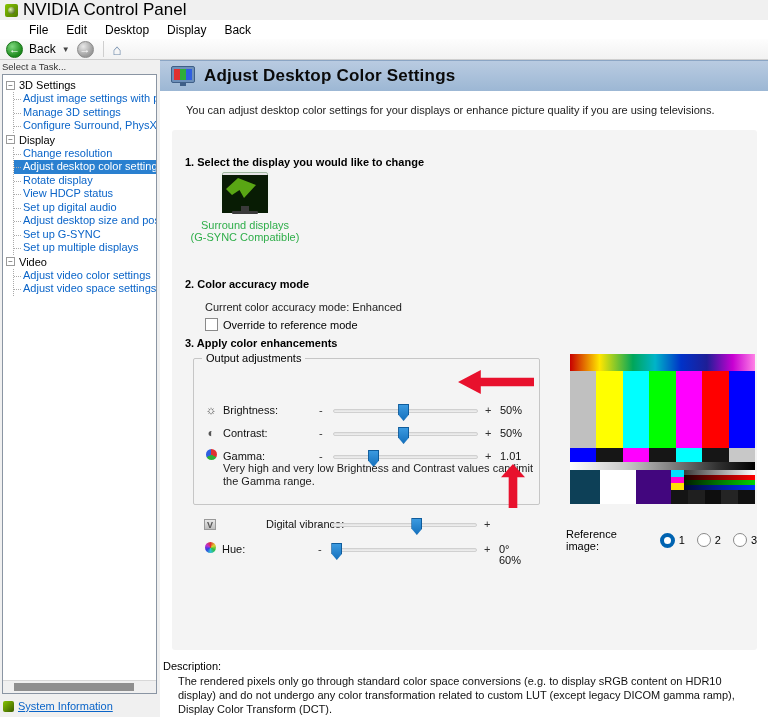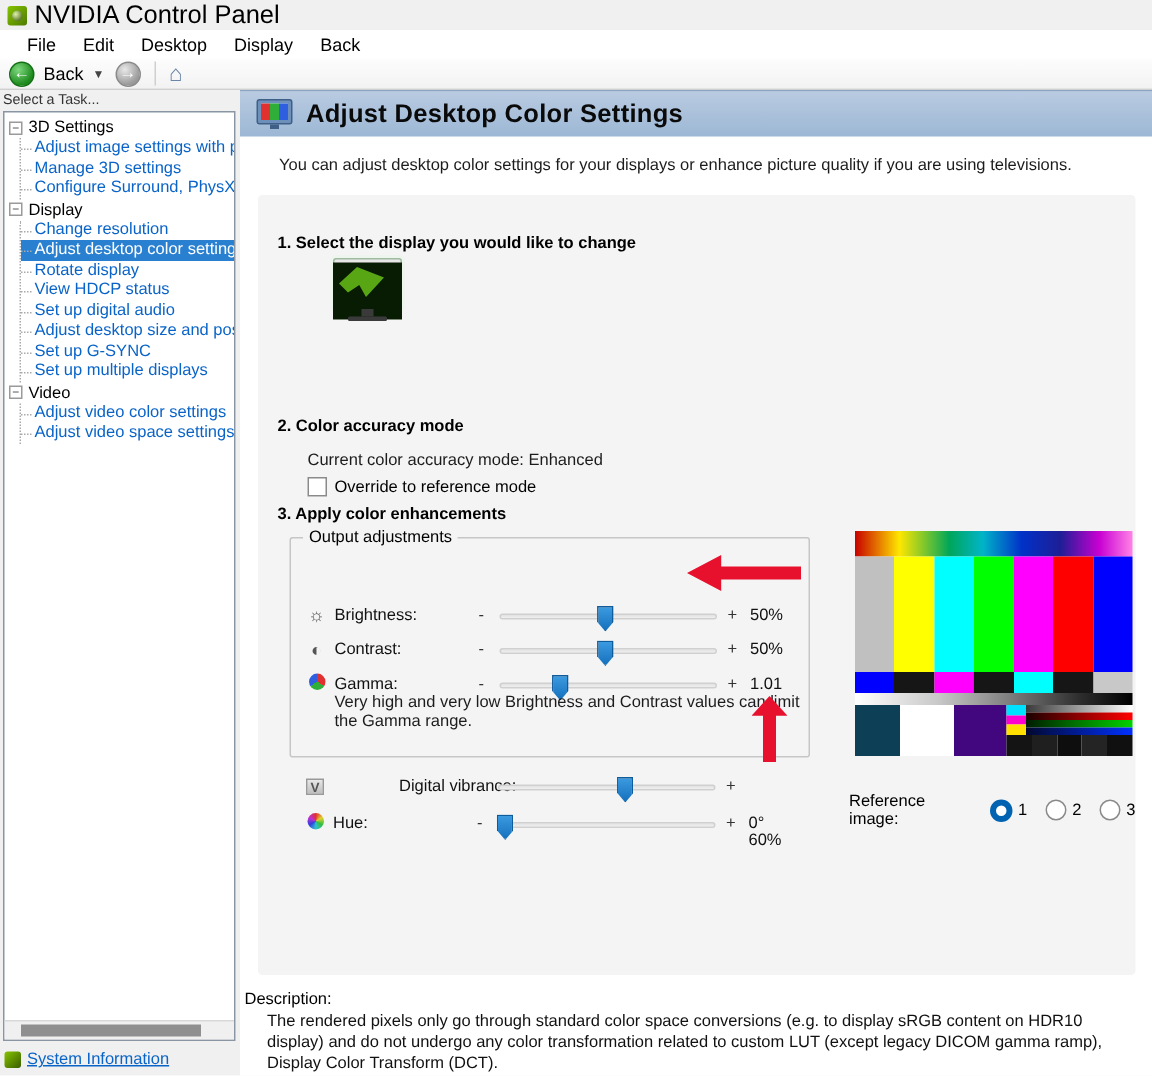--- a/index.html
+++ b/index.html
@@ -5,21 +5,21 @@
   * { margin:0; padding:0; box-sizing:border-box; }
   html,body { width:768px; height:717px; overflow:hidden; }
   body { font-family:"Liberation Sans", sans-serif; font-size:11px; color:#000; background:#fff; }
   #app { position:relative; width:768px; height:717px; background:#fff; }
 
   
   .titlebar { position:absolute; left:0; top:0; width:768px; height:20px; background:#f0f0f0; display:flex; align-items:center; padding-left:5px; gap:5px; }
   .titlebar .app-icon { width:13px; height:13px; background:linear-gradient(135deg,#86c400,#4e7a00); border-radius:2px; position:relative; }
   .titlebar .app-icon::after { content:""; position:absolute; left:3px; top:3px; width:7px; height:7px; border-radius:50%; background:radial-gradient(circle at 35% 35%, #dff3a8, #2d4a00); }
   .titlebar .title { font-size:17px; }
-  .menubar { position:absolute; left:0; top:20px; width:644px; height:19px; background:#ffffff; display:flex; align-items:center; padding-left:9px; }
+  .menubar { position:absolute; left:0; top:20px; width:644px; height:19px; background:#ffffff; display:flex; align-items:center; padding-left:20px; }
   .menubar .menu-item { padding:2px 9px; font-size:12px; cursor:default; }
   .toolbar { position:absolute; left:0; top:39px; width:768px; height:21px; background:linear-gradient(#fdfdfd,#f2f2f2); border-bottom:1px solid #cfcfcf; display:flex; align-items:center; padding-left:6px; gap:4px; }
   .nav-btn { width:17px; height:17px; border-radius:50%; display:flex; align-items:center; justify-content:center; color:#fff; font-size:11px; font-weight:bold; }
   .back-btn { background:radial-gradient(circle at 35% 30%, #7ed87e, #1d8a1d 70%); border:1px solid #147014; }
   .fwd-btn { background:radial-gradient(circle at 35% 30%, #e8e8e8, #9a9a9a 70%); border:1px solid #8a8a8a; }
   .back-label { font-size:12px; margin:0 2px; }
   .caret { font-size:8px; color:#444; margin-right:3px; }
   .tb-sep { width:1px; height:16px; background:#cfcfcf; margin:0 5px; }
   .home-icon { font-size:15px; color:#6b87a8; line-height:1; }
 
@@ -242,20 +242,24 @@
       <div class="sec-heading" style="left:13px; top:26px;">1. Select the display you would like to change</div>
 
       <div class="display-opt" style="left:8px; top:42px;">
         <div class="mon surround">
           <span class="frame"></span>
           <span class="screen">
               <span class="swoosh"></span>
             </span>
           <span class="stand"></span>
             <span class="base"></span>
+        </div>
+        <div class="disp-label green">
+          <div>Surround displays</div>
+          <div>(G-SYNC Compatible)</div>
         </div>
       </div>
 
 
       <div class="sec-heading" style="left:13px; top:148px;">2. Color accuracy mode</div>
       <div class="plain-text" style="left:33px; top:171px;">Current color accuracy mode: Enhanced</div>
       <div class="checkbox-row" style="left:33px; top:188px;">
         <span class="checkbox"></span>
         <span>Override to reference mode</span>
       </div>

